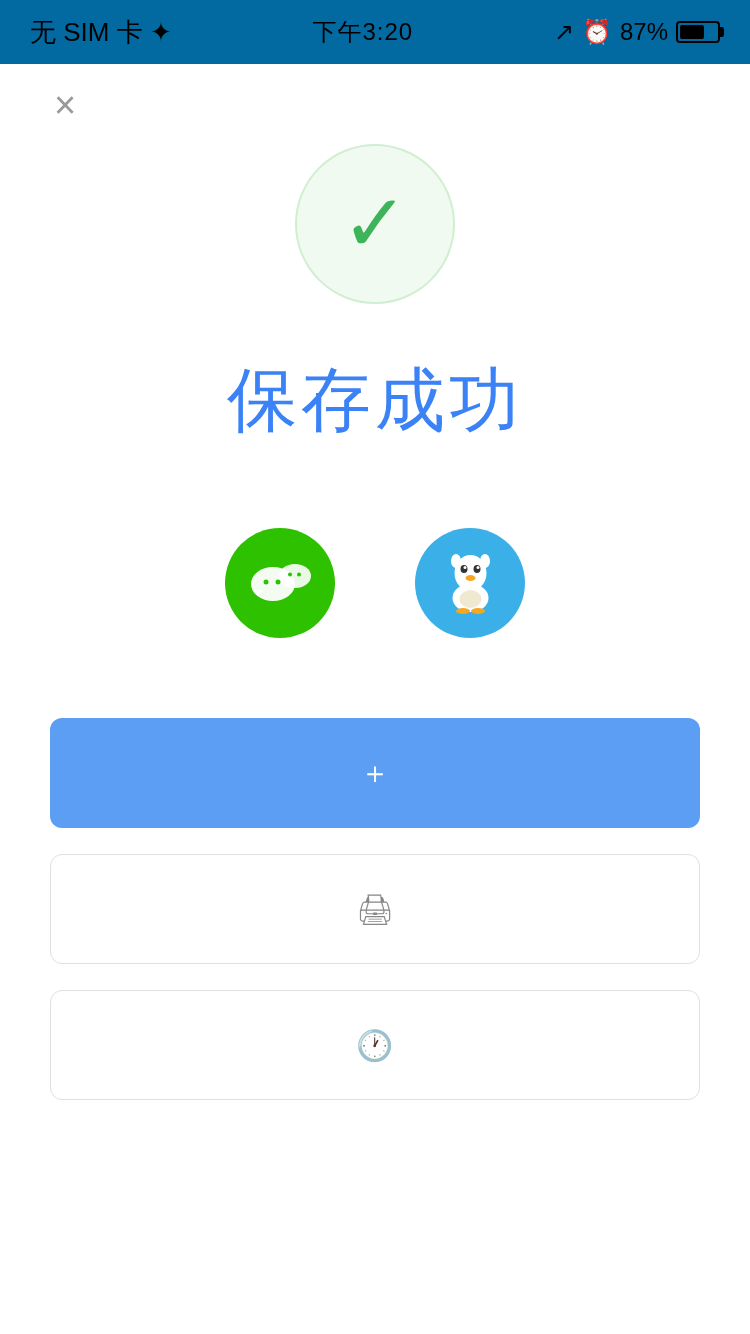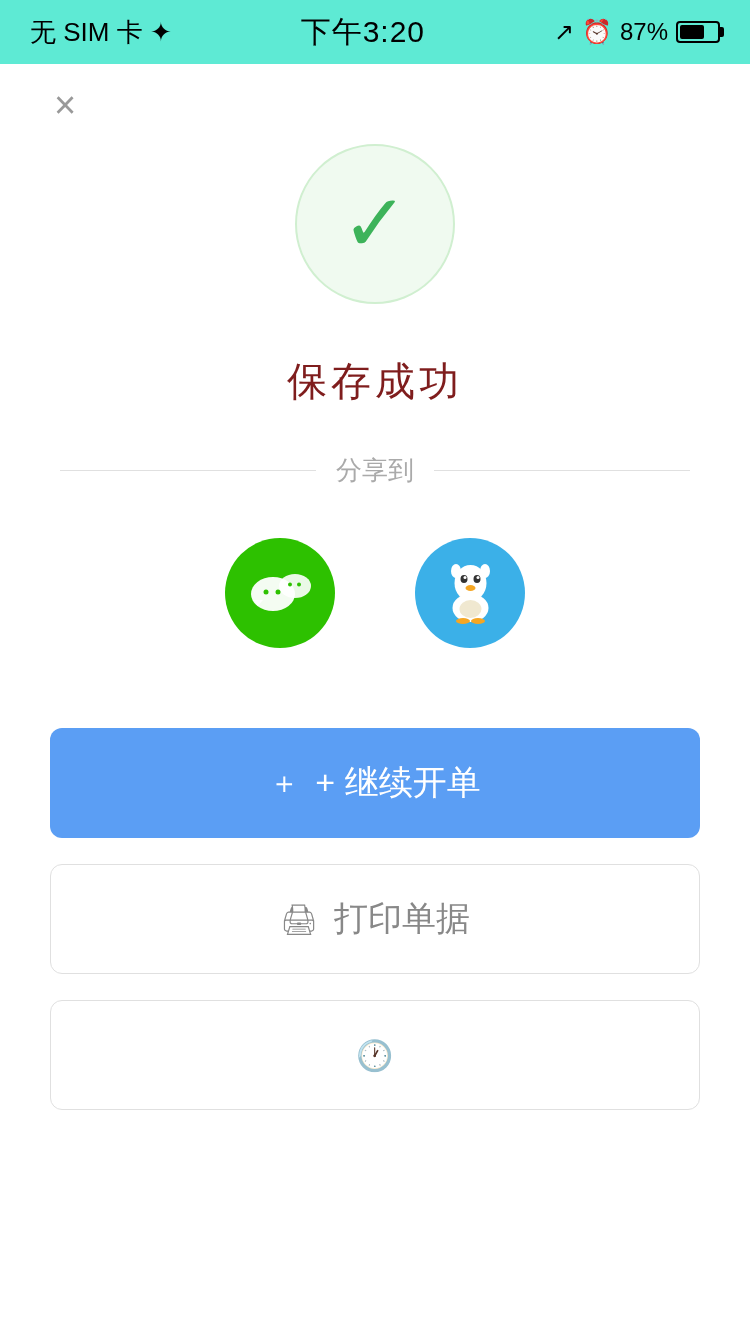--- a/index.html
+++ b/index.html
@@ -14,31 +14,31 @@
     }
 
     
     .status-bar {
       width: 100%;
       height: 64px;
       display: flex;
       align-items: center;
       justify-content: space-between;
       padding: 0 30px;
-      background: #5eead4;
+      background: #0369a1;
     }
     .status-left {
       display: flex;
       align-items: center;
       gap: 10px;
       font-size: 26px;
       color: #000;
     }
     .status-center {
-      font-size: 30px;
+      font-size: 24px;
       font-weight: 500;
       color: #000;
       letter-spacing: 1px;
     }
     .status-right {
       display: flex;
       align-items: center;
       gap: 8px;
       font-size: 24px;
       color: #000;
@@ -110,24 +110,24 @@
       margin-bottom: 50px;
     }
     .checkmark {
       font-size: 80px;
       color: #3db35a;
       line-height: 1;
     }
 
     
     .success-title {
-      font-size: 40px;
+      font-size: 70px;
       font-weight: 500;
-      color: #7f1d1d;
-      margin-bottom: 44px;
+      color: #3b82f6;
+      margin-bottom: 80px;
       letter-spacing: 4px;
     }
 
     
     .share-divider {
       width: 100%;
       display: flex;
       align-items: center;
       padding: 0 60px;
       margin-bottom: 50px;
@@ -232,25 +232,20 @@
 </div>
 
 <div class="main-content">
 
   <div class="success-circle">
     <span class="checkmark">✓</span>
   </div>
 
   <div class="success-title">保存成功</div>
 
-  <div class="share-divider">
-    <div class="divider-line"></div>
-    <span class="divider-text">分享到</span>
-    <div class="divider-line"></div>
-  </div>
 
   <div class="share-icons">
 
     <div class="share-icon-btn wechat-btn">
       <svg class="wechat-icon-svg" viewBox="0 0 65 55" fill="none" xmlns="http://www.w3.org/2000/svg">
 
         <ellipse cx="25" cy="28" rx="22" ry="17" fill="white" opacity="0.95"></ellipse>
 
         <ellipse cx="47" cy="20" rx="16" ry="12" fill="white" opacity="0.9"></ellipse>
 
@@ -287,26 +282,24 @@
         <ellipse cx="13" cy="10" rx="5" ry="7" fill="white"></ellipse>
         <ellipse cx="42" cy="10" rx="5" ry="7" fill="white"></ellipse>
       </svg>
     </div>
   </div>
 
   <div class="action-buttons">
 
     <button class="action-btn btn-primary">
       <span class="btn-icon">＋</span>
-      <span>+ 继续开单</span>
     </button>
 
     <button class="action-btn btn-secondary">
       <span class="btn-icon">🖨</span>
-      <span>打印单据</span>
     </button>
 
     <button class="action-btn btn-secondary">
       <span class="btn-icon">🕐</span>
     </button>
   </div>
 
 </div>
 
 </body></html>

